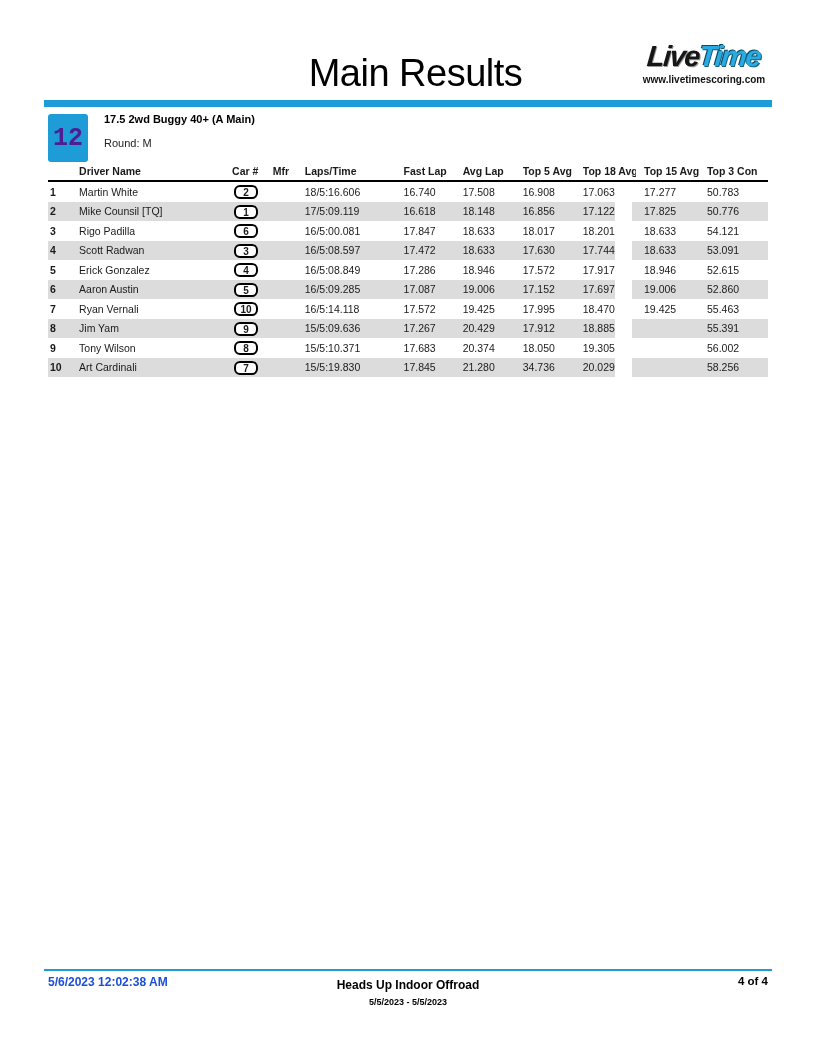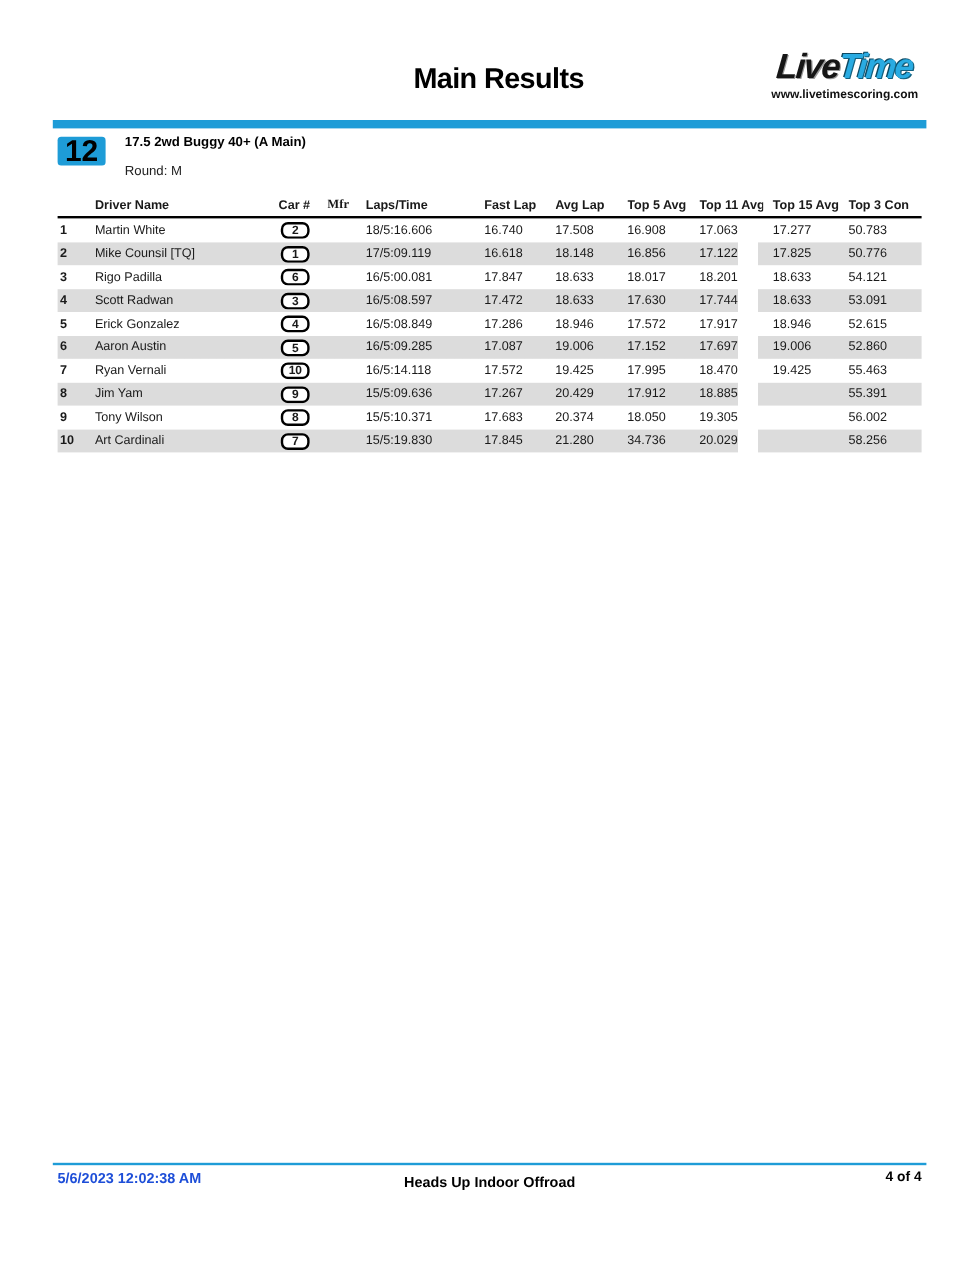--- a/index.html
+++ b/index.html
@@ -9,21 +9,21 @@
     position: relative;
     font-family: "Liberation Sans", sans-serif;
     color: #1a1a1a;
     overflow: hidden;
   }
 
   
   .page-title {
     position: absolute; top: 52px; left: 0; right: 0;
     text-align: center;
-    font-size: 24px; font-weight: bold; letter-spacing: -0.5px;
+    font-size: 38px; font-weight: normal; letter-spacing: -0.5px;
     color: #000;
     margin-left: 15px;
   }
   .logo-box {
     position: absolute; top: 42px; left: 612px; width: 184px;
     text-align: center;
   }
   .logo-text {
     font-size: 29px; font-weight: bold; font-style: italic;
     letter-spacing: -1.5px; line-height: 1;
@@ -35,43 +35,43 @@
   .logo-time { color: var(--logo-blue); text-shadow: 1px 1px 0 #14607e, -1px -1px 0 #0e4a63; }
   .logo-tagline { font-size: 10px; margin-top: 3px; color: #111; font-weight: bold; }
 
   .accent-bar {
     position: absolute; top: 100px; left: 44px; width: 728px; height: 7px;
     background: var(--accent);
   }
 
   
   .race-badge {
-    position: absolute; top: 114px; left: 48px; width: 40px; height: 24px;
+    position: absolute; top: 114px; left: 48px; width: 40px; height: 48px;
     background: var(--accent); border-radius: 3px;
     display: flex; align-items: center; justify-content: center;
-    font-size: 25px; font-weight: bold; color: #000000;
+    font-size: 25px; font-weight: bold; color: #4c1d95; font-family: Liberation Mono, monospace;
   }
   .race-title { position: absolute; top: 113px; left: 104px; font-size: 11px; font-weight: bold; color: #000; }
   .race-round { position: absolute; top: 137px; left: 104px; font-size: 11px; color: #222; }
 
   
   .results { position: absolute; top: 164px; left: 48px; width: 720px; }
   .trow { display: flex; height: 19.5px; align-items: center; font-size: 10.5px; }
   .trow.thead { font-weight: bold; height: 18px; border-bottom: 2px solid #000; align-items: flex-start; padding-top: 1px; }
   .trow.stripe {
     background: linear-gradient(90deg,
       var(--stripe) 0px, var(--stripe) 567px,
       #ffffff 567px, #ffffff 584px,
       var(--stripe) 584px, var(--stripe) 720px);
   }
   .c { display: block; overflow: hidden; white-space: nowrap; }
   .c-pos    { width: 32px;  padding-left: 2px; font-weight: bold; }
   .c-driver { width: 158px; }
   .c-car    { width: 42px;  }
-  .c-mfr    { width: 33px; font-family: Liberation Serif, serif;  }
+  .c-mfr    { width: 33px;  }
   .c-laps   { width: 102px;  }
   .c-fast   { width: 61px;  }
   .c-avg    { width: 62px;  }
   .c-top5   { width: 62px;  }
   .c-top10  { width: 55px;  }
   .c-top15  { width: 73px;  padding-left: 8px; }
   .c-top3   { width: 63px;  }
   .badge {
     display: inline-block; margin-left: 2px; margin-top: 1px;
     min-width: 24px; padding: 0 3px; height: 14px; line-height: 12px;
@@ -107,21 +107,21 @@
 <div class="results">
   <div class="trow thead">
     <span class="c c-pos"></span>
     <span class="c c-driver">Driver Name</span>
     <span class="c c-car">Car #</span>
     <span class="c c-mfr">Mfr</span>
     <span class="c c-laps">Laps/Time</span>
     <span class="c c-fast">Fast Lap</span>
     <span class="c c-avg">Avg Lap</span>
     <span class="c c-top5">Top 5 Avg</span>
-    <span class="c c-top10">Top 11 Avg</span>
+    <span class="c c-top10">Top 18 Avg</span>
     <span class="c c-top15">Top 15 Avg</span>
     <span class="c c-top3">Top 3 Con</span>
   </div>
   <div id="rows">
   <div class="trow">
     <span class="c c-pos">1</span>
     <span class="c c-driver">Martin White</span>
     <span class="c c-car"><span class="badge">2</span></span>
     <span class="c c-mfr"></span>
     <span class="c c-laps">18/5:16.606</span>
@@ -258,14 +258,15 @@
     <span class="c c-top15"></span>
     <span class="c c-top3">58.256</span>
   </div>
 </div>
 </div>
 
 <div class="footer-line"></div>
 <div class="footer-printed">5/6/2023 12:02:38 AM</div>
 <div class="footer-center">
   <div class="footer-event">Heads Up Indoor Offroad</div>
+  <div class="footer-dates">5/5/2023 - 5/5/2023</div>
 </div>
 <div class="footer-page">4 of 4</div>
 
 </body></html>

